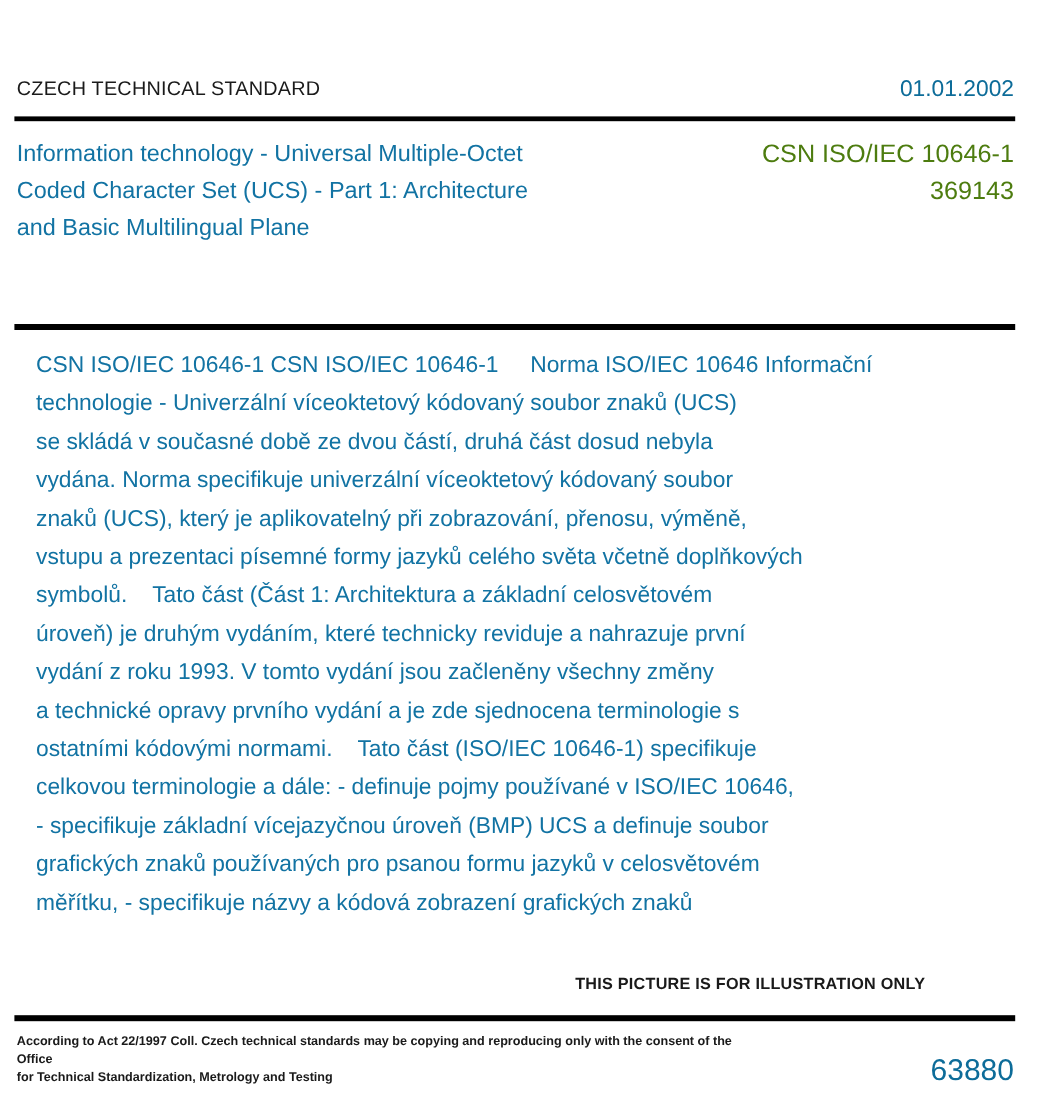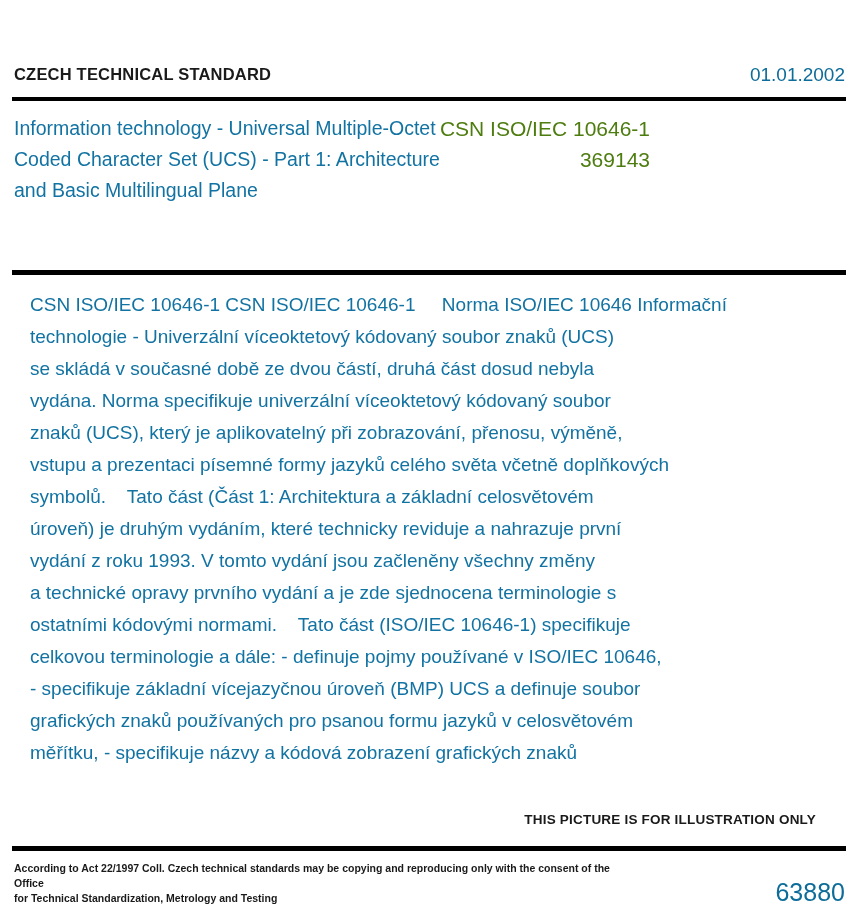--- a/index.html
+++ b/index.html
@@ -30,21 +30,21 @@
     width: 865px;
     height: 34px;
     display: flex;
     align-items: flex-start;
     justify-content: space-between;
     padding: 0 20px 0 14px;
     box-sizing: border-box;
   }
   .std-label {
     font-size: 16.5px;
-    font-weight: bold;
+    font-weight: normal;
     letter-spacing: 0.2px;
     color: #1a1a1a;
     line-height: 20px;
     white-space: nowrap;
   }
   .std-date {
     font-size: 19px;
     font-weight: normal;
     color: #0d6c99;
     line-height: 22px;
@@ -76,21 +76,21 @@
 
   
   .title-block {
     position: absolute;
     left: 0;
     top: 113px;
     width: 865px;
     padding: 0 20px 0 14px;
     box-sizing: border-box;
     display: flex;
-    justify-content: flex-start;
+    justify-content: space-between;
     align-items: flex-start;
   }
   .title-left {
     color: #1273a3;
     font-size: 19.5px;
     line-height: 31px;
     max-width: 540px;
   }
   .title-left .tline { display: block; white-space: pre; }
   .title-right {
@@ -116,21 +116,21 @@
     display: block;
     white-space: pre;
   }
 
   
   .illus-note {
     position: absolute;
     left: 0;
     top: 812px;
     width: 865px;
-    padding-right: 49px;
+    padding-right: 94px;
     box-sizing: border-box;
     text-align: right;
     font-size: 13.5px;
     font-weight: bold;
     letter-spacing: 0.2px;
     color: #1a1a1a;
   }
 
   
   .footer {

